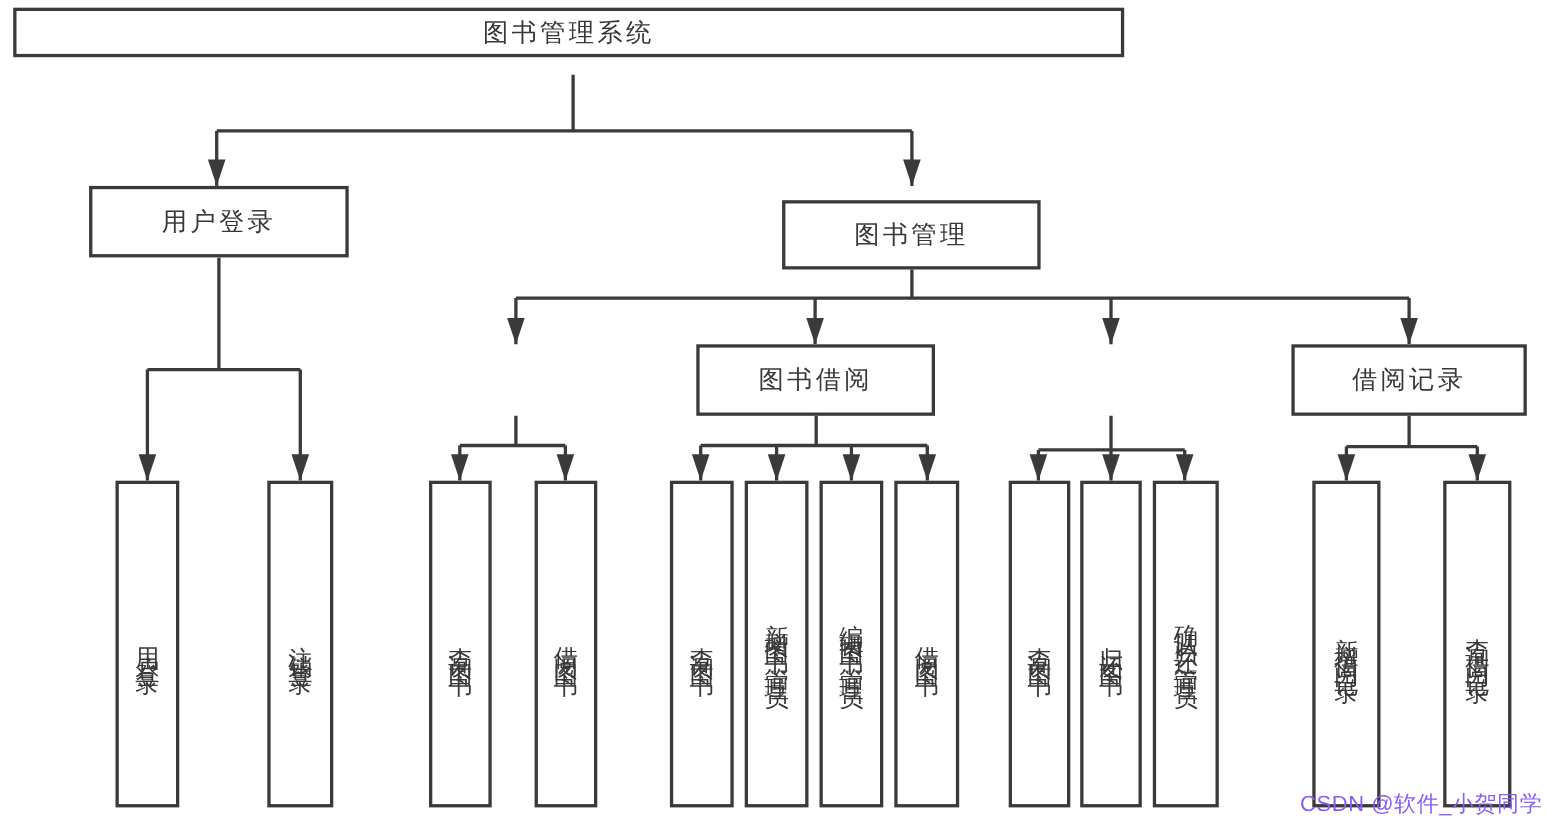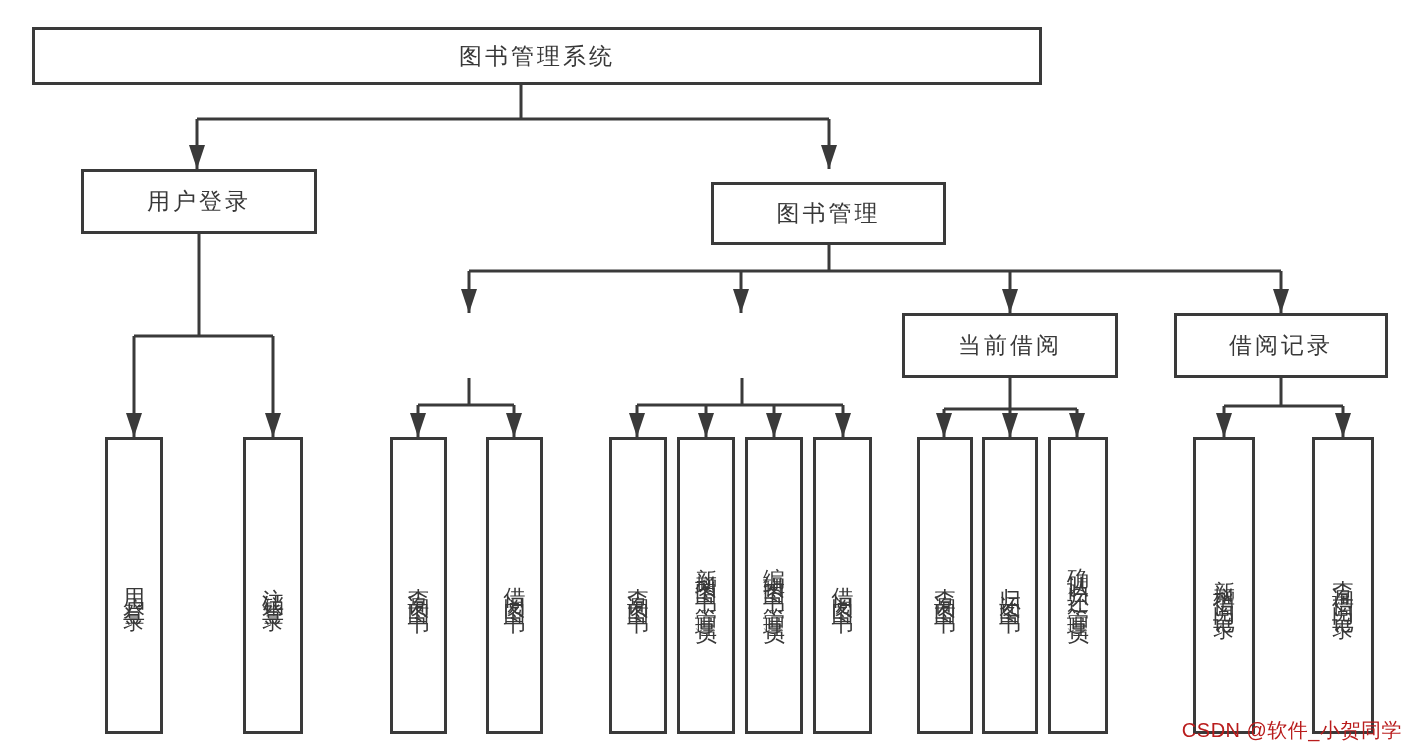--- a/index.html
+++ b/index.html
@@ -57,21 +57,21 @@
     letter-spacing: 8px;
     color: #383838;
     z-index: 2;
   }
   .watermark {
     position: absolute;
     top: 717px;
     right: 3px;
     font-size: 20px;
     letter-spacing: 0.5px;
-    color: #b91c1c;
+    color: #8b5cf6;
     z-index: 3;
     white-space: nowrap;
   }
 </style>
 </head>
 <body>
 
 <div class="canvas">
 
   <svg class="edges" width="1405" height="747" viewBox="0 0 1405 747">
@@ -103,26 +103,26 @@
     <path d="M1010,378 V409 M944,409 H1077 M944,409 V437 M1010,409 V437 M1077,409 V437"></path>
     <polygon points="936,413 952,413 944,437"></polygon>
     <polygon points="1002,413 1018,413 1010,437"></polygon>
     <polygon points="1069,413 1085,413 1077,437"></polygon>
 
     <path d="M1281,378 V406 M1224,406 H1343 M1224,406 V437 M1343,406 V437"></path>
     <polygon points="1216,413 1232,413 1224,437"></polygon>
     <polygon points="1335,413 1351,413 1343,437"></polygon>
   </svg>
 
-  <div class="hbox" style="left:12px; top:27px; width:1010px; height:58px;margin-left:20px;">图书管理系统</div>
+  <div class="hbox" style="left:12px; top:7px; width:1010px; height:45px;">图书管理系统</div>
 
   <div class="hbox" style="left:81px; top:169px; width:236px; height:65px;">用户登录</div>
   <div class="hbox" style="left:711px; top:182px; width:235px; height:63px;">图书管理</div>
 
-  <div class="hbox" style="left:902px; top:313px; width:216px; height:65px;">当前借阅</div>
+  <div class="hbox" style="left:633px; top:313px; width:217px; height:65px;">图书借阅</div>
   <div class="hbox" style="left:1174px; top:313px; width:214px; height:65px;">借阅记录</div>
 
   <div class="vbox" style="left:105px; width:58px;">用户登录</div>
   <div class="vbox" style="left:243px; width:60px;">注销登录</div>
 
   <div class="vbox" style="left:390px; width:57px;">查询图书</div>
   <div class="vbox" style="left:486px; width:57px;">借阅图书</div>
 
   <div class="vbox" style="left:609px; width:58px;">查询图书</div>
   <div class="vbox" style="left:677px; width:58px;">新增图书（管理员）</div>

